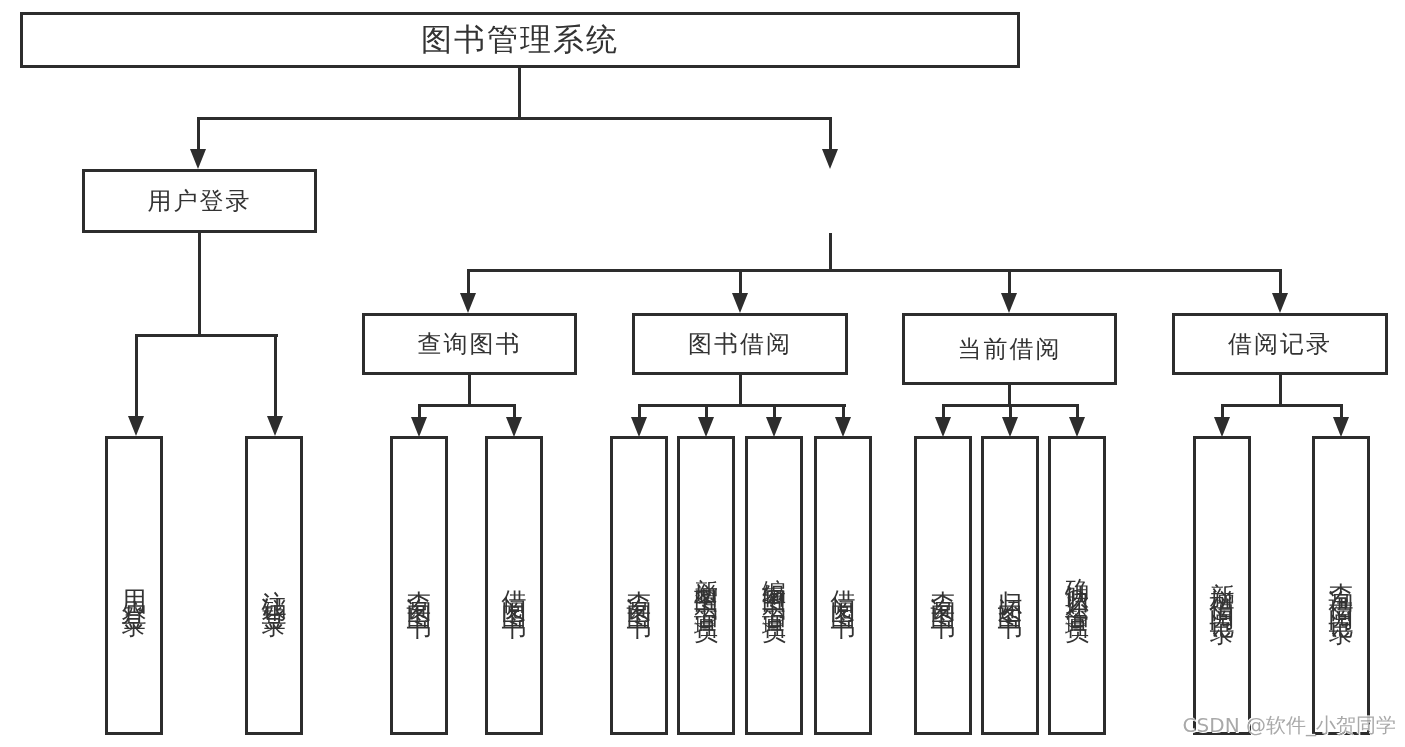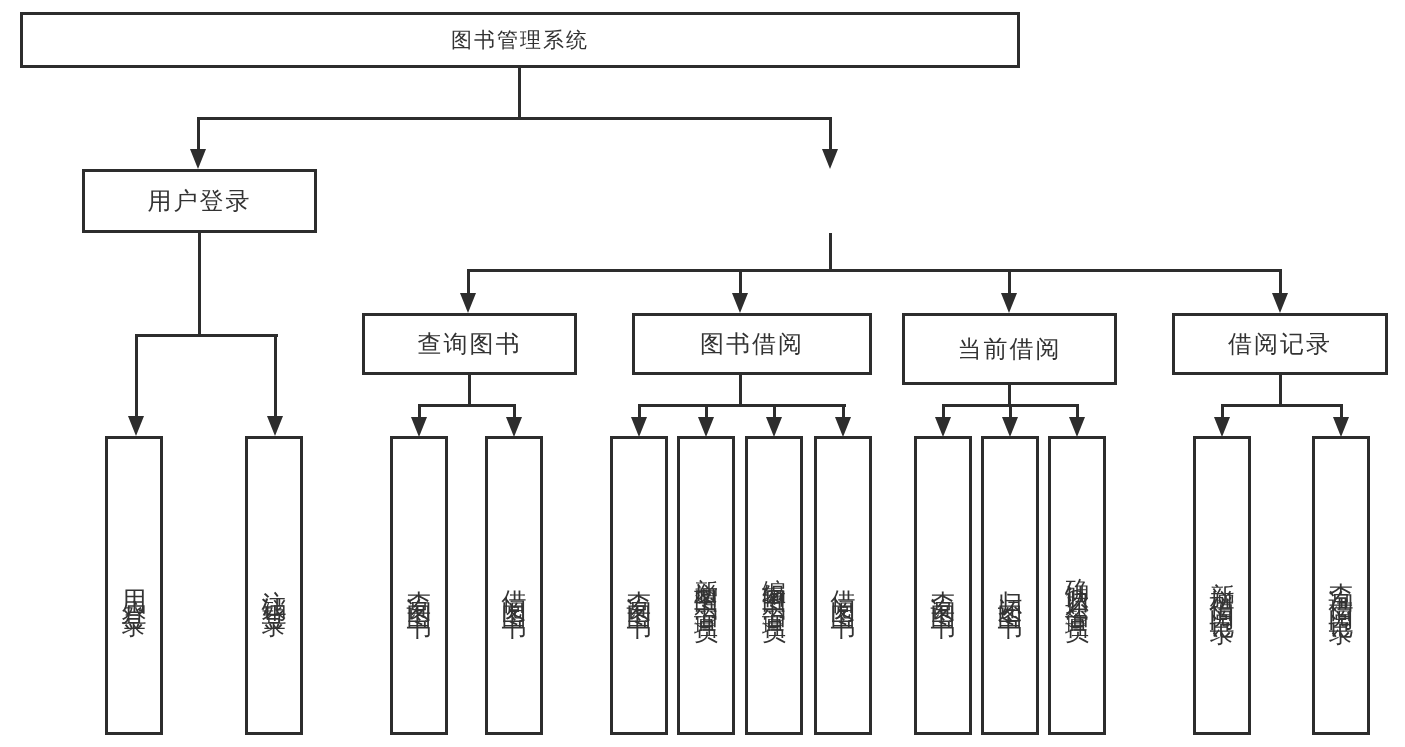--- a/index.html
+++ b/index.html
@@ -24,21 +24,21 @@
     display:flex;
     align-items:center;
     justify-content:center;
   }
   .hlabel{
     font-size:24px;
     letter-spacing:2px;
     color:var(--text);
     white-space:nowrap;
   }
-  .root-label{font-size:21px;}
+  .root-label{font-size:31px;}
   .leaf{top:436px;height:299px;width:58px;}
   .vtext{
     writing-mode:vertical-rl;
     text-orientation:mixed;
     font-size:25px;
     letter-spacing:8px;
     color:var(--text);
     white-space:nowrap;
   }
   .vtext.long{
@@ -132,21 +132,21 @@
     <span class="hlabel root-label">图书管理系统</span>
   </div>
 
   <div class="box" style="left:82px;top:169px;width:235px;height:64px;">
     <span class="hlabel">用户登录</span>
   </div>
 
   <div class="box" style="left:362px;top:313px;width:215px;height:62px;">
     <span class="hlabel">查询图书</span>
   </div>
-  <div class="box" style="left:632px;top:313px;width:240px;height:62px;">
+  <div class="box" style="left:632px;top:313px;width:216px;height:62px;">
     <span class="hlabel">图书借阅</span>
   </div>
   <div class="box" style="left:902px;top:313px;width:215px;height:72px;">
     <span class="hlabel">当前借阅</span>
   </div>
   <div class="box" style="left:1172px;top:313px;width:216px;height:62px;">
     <span class="hlabel">借阅记录</span>
   </div>
 
   <div class="box leaf" style="left:105px;">
@@ -186,14 +186,15 @@
     <span class="vtext long">确认归还（管理员）</span>
   </div>
 
   <div class="box leaf" style="left:1193px;">
     <span class="vtext">新增借阅记录</span>
   </div>
   <div class="box leaf" style="left:1312px;">
     <span class="vtext">查询借阅记录</span>
   </div>
 
+  <div class="watermark">CSDN @软件_小贺同学</div>
 
 </div>
 
 </body></html>

